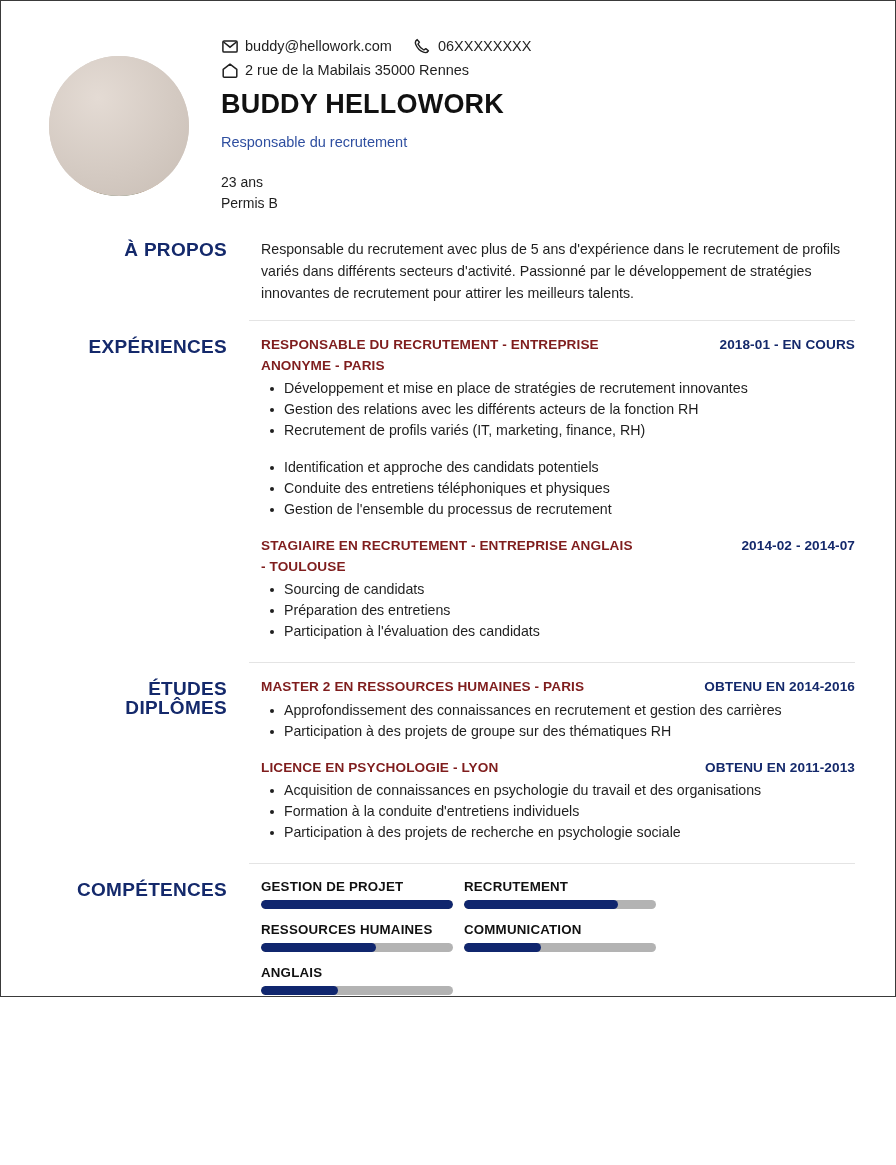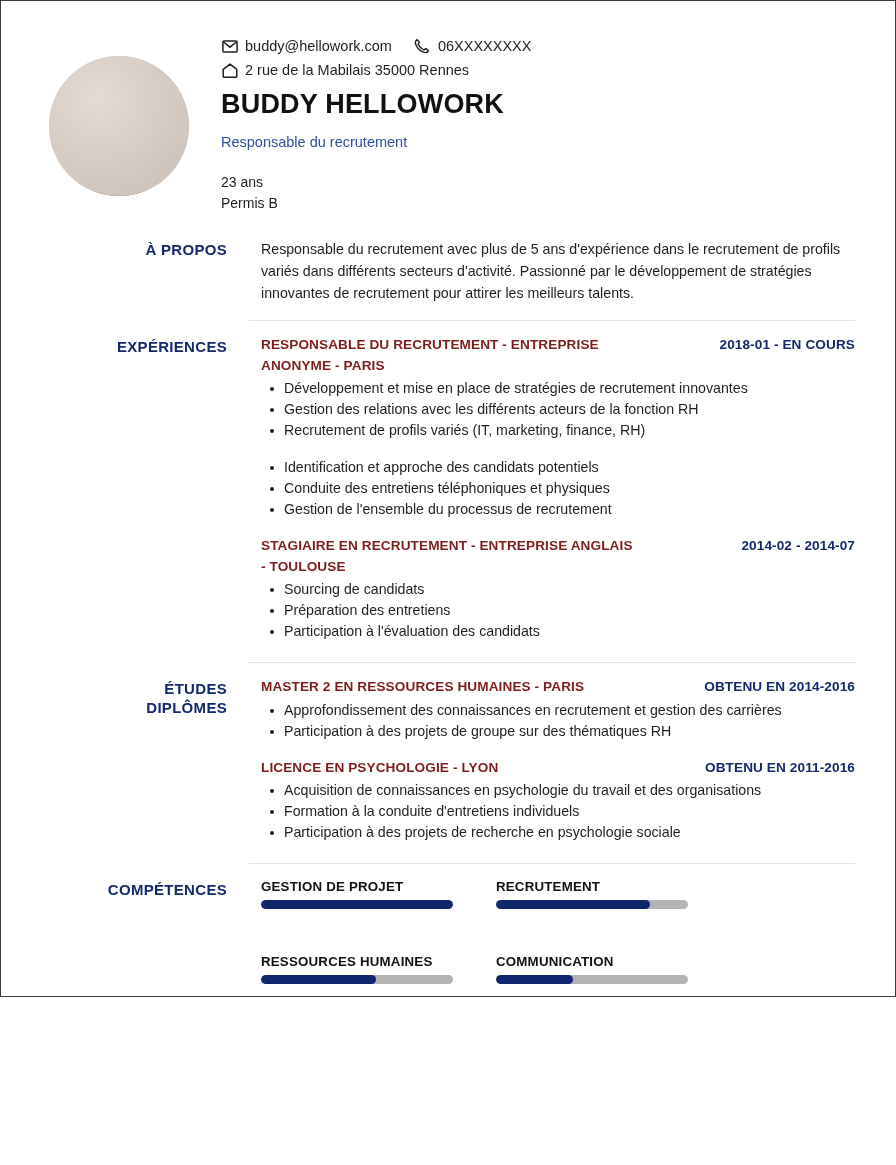--- a/index.html
+++ b/index.html
@@ -103,21 +103,21 @@
   
   .section {
     display: flex;
     align-items: flex-start;
     padding: 0 40px 0 40px;
   }
   .sec-label {
     flex: 0 0 208px;
     width: 208px;
     text-align: right;
-    font-size: 15px;
+    font-size: 19px;
     font-weight: bold;
     color: #14296b;
     letter-spacing: 0.3px;
     line-height: 19px;
     padding-top: 2px;
     padding-right: 22px;
     box-sizing: border-box;
   }
   .sec-body {
     flex: 1;
@@ -182,21 +182,20 @@
     width: 4px;
     height: 4px;
     border-radius: 50%;
     background: #1f1f1f;
   }
 
   
   .bar-grid {
     display: flex;
     flex-wrap: wrap;
-    gap: 32px;
   }
   .bar-cell {
     width: 203px;
     margin-right: 0;
     margin-bottom: 12px;
   }
   .bar-label {
     font-size: 13.3px;
     font-weight: bold;
     color: #111111;
@@ -412,21 +411,21 @@
         </div>
         <ul class="bullets">
           <li>Approfondissement des connaissances en recrutement et gestion des carrières</li>
           <li>Participation à des projets de groupe sur des thématiques RH</li>
         </ul>
       </div>
 
       <div class="entry" style="margin-top:16px">
         <div class="entry-head">
           <div class="entry-title">LICENCE EN PSYCHOLOGIE - LYON</div>
-          <div class="entry-date">OBTENU EN 2011-2016</div>
+          <div class="entry-date">OBTENU EN 2011-2013</div>
         </div>
         <ul class="bullets">
           <li>Acquisition de connaissances en psychologie du travail et des organisations</li>
           <li>Formation à la conduite d'entretiens individuels</li>
           <li>Participation à des projets de recherche en psychologie sociale</li>
         </ul>
       </div>
 
     </div>
   </div>

